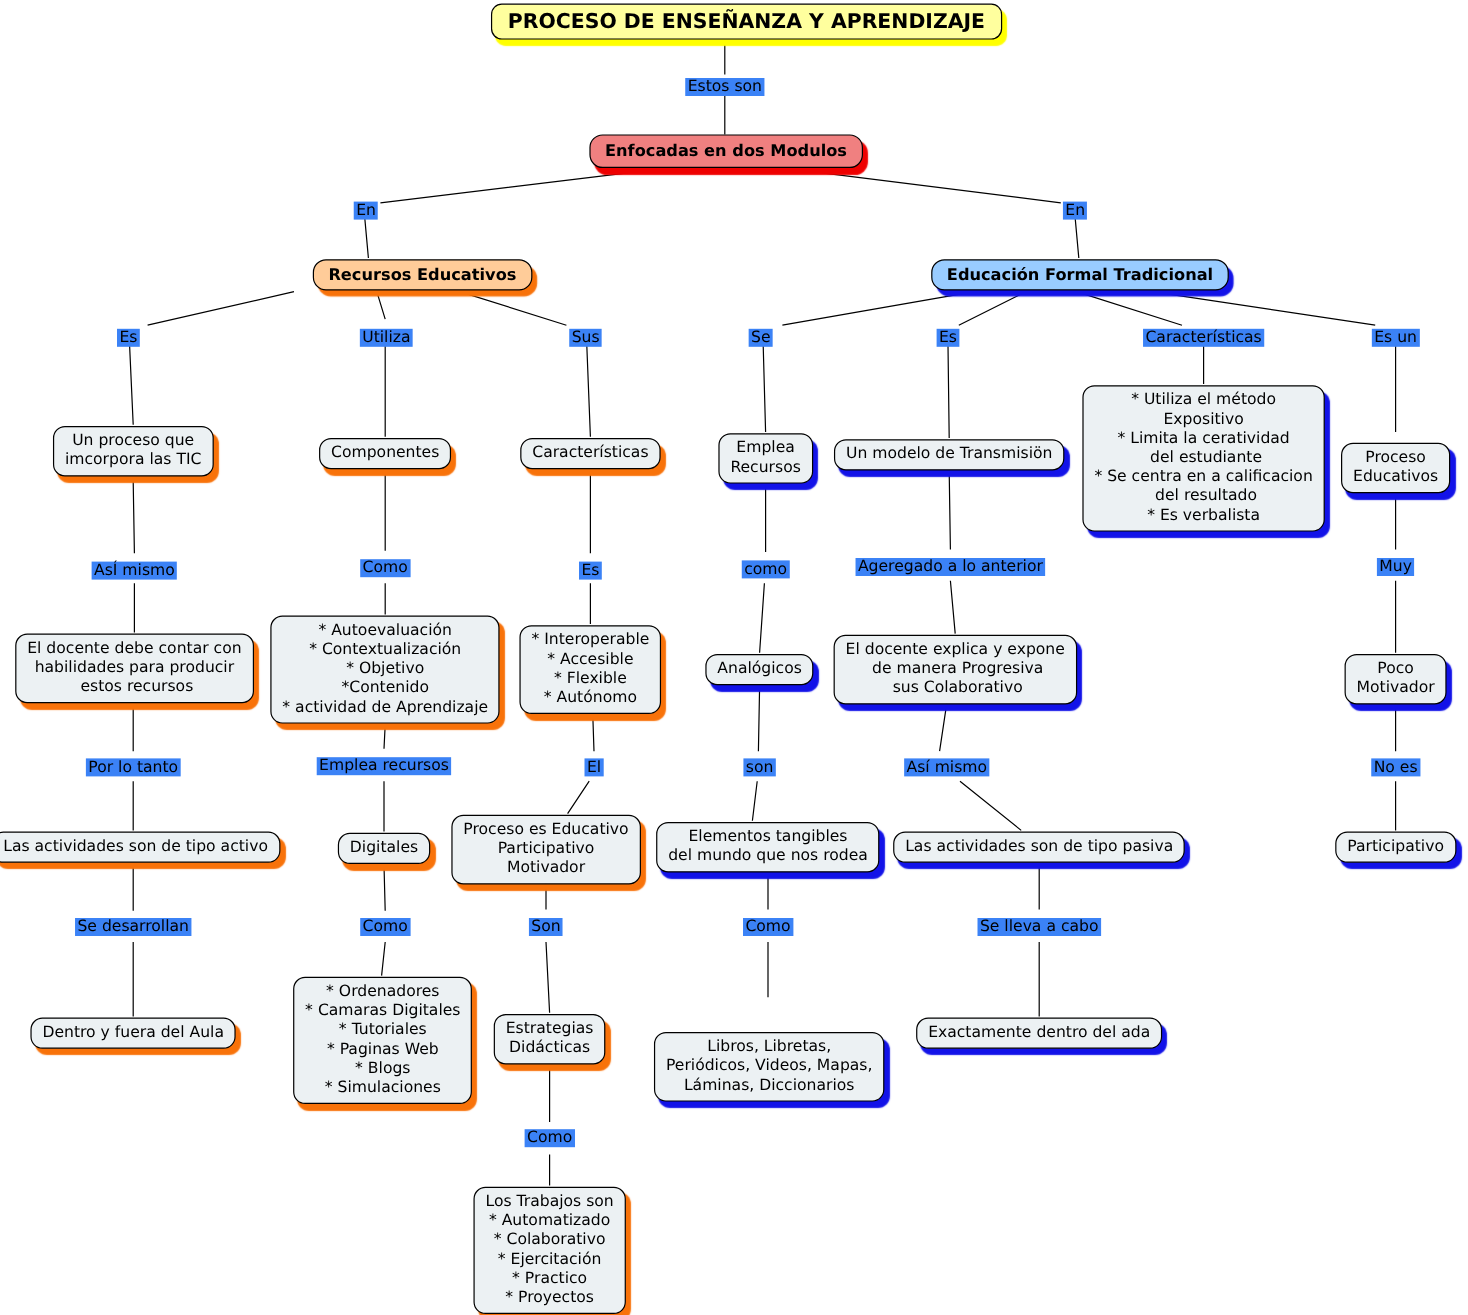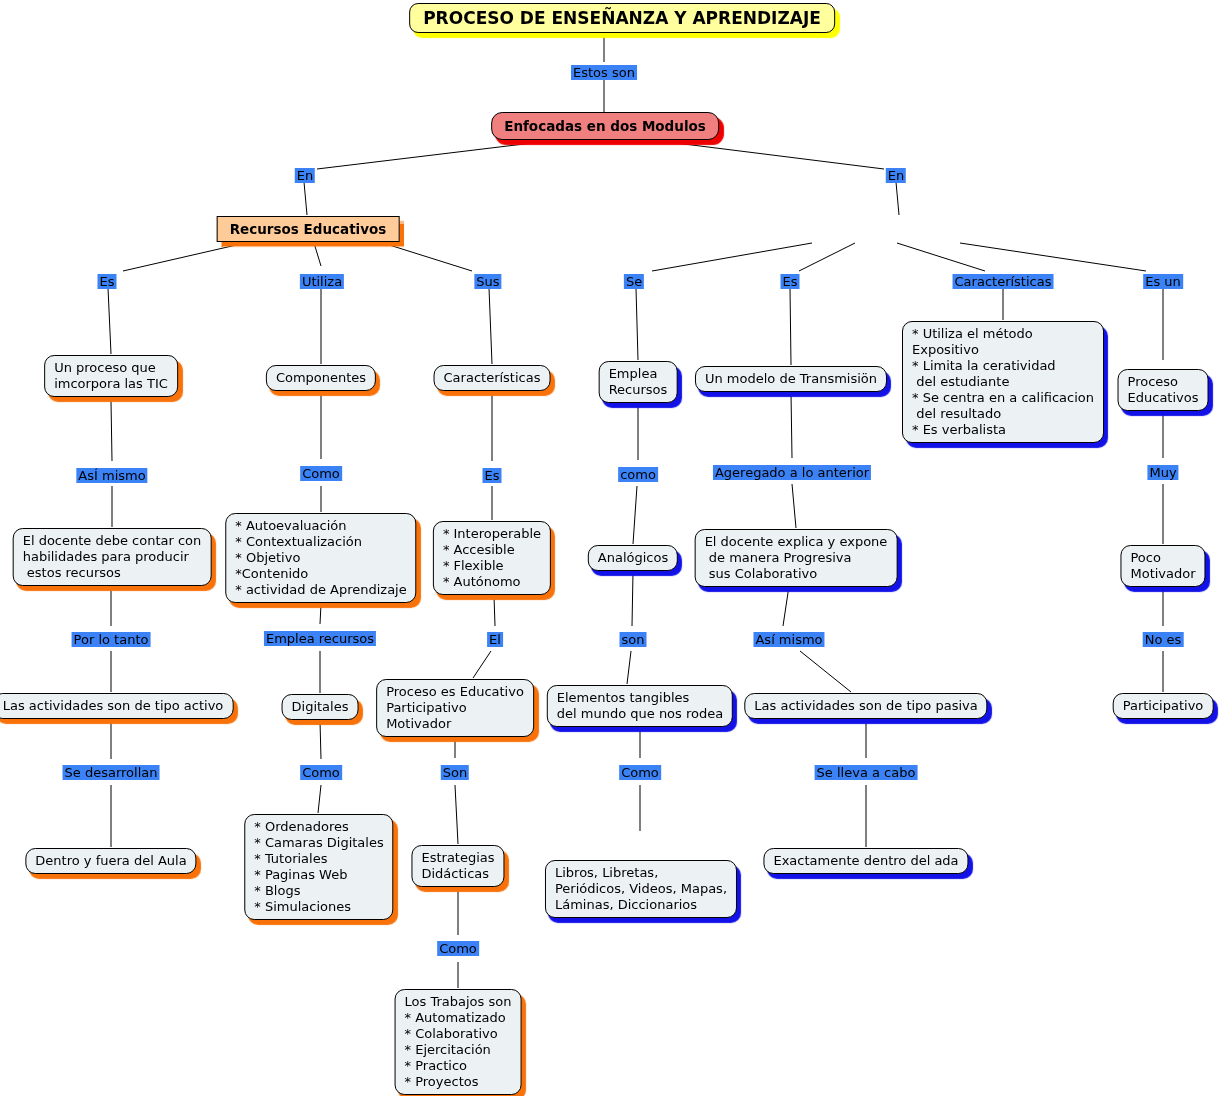--- a/index.html
+++ b/index.html
@@ -13,31 +13,31 @@
   #canvas{
     position:relative;width:1223px;height:1096px;background:#ffffff;
     font-family:"DejaVu Sans","Liberation Sans",sans-serif;color:#000;
     overflow:hidden;
   }
   svg.wires{position:absolute;left:0;top:0;z-index:0;}
   .node{
     position:absolute;z-index:2;transform:translateX(-50%);
     background:var(--leaf_fill);border:1px solid #000;border-radius:10px;
     padding:4px 9px;font-size:13px;line-height:16px;white-space:pre-wrap;
-    text-align:left;box-sizing:border-box;
+    text-align:center;box-sizing:border-box;
   }
   .leaf-o{box-shadow:4px 5px 1px var(--orange_shadow);}
   .leaf-b{box-shadow:4px 5px 1px var(--blue_shadow);}
   .hdr{font-weight:bold;text-align:center;white-space:nowrap;}
   .v-yellow{background:var(--yellow_fill);box-shadow:4px 5px 1px var(--yellow_shadow);
     font-size:17px;line-height:22px;padding:3px 13px;border-radius:9px;margin-left:17px;}
   .v-red{background:var(--red_fill);box-shadow:4px 5px 1px var(--red_shadow);
     font-size:13.5px;line-height:18px;padding:4px 12px;border-radius:11px;}
   .v-orange{background:var(--orange_fill);box-shadow:4px 5px 1px var(--orange_shadow);
-    font-size:13.5px;line-height:16px;padding:4px 12px;border-radius:0;}
+    font-size:13.5px;line-height:16px;padding:4px 12px;border-radius:11px;margin-left:44px;}
   .v-blue{background:var(--blue_fill);box-shadow:4px 5px 1px var(--blue_shadow);
     font-size:13.5px;line-height:16px;padding:4px 12px;border-radius:11px;}
   .edge-label{
     position:absolute;z-index:1;transform:translateX(-50%);
     font-size:13px;line-height:15px;white-space:nowrap;background:#3b82f6;padding:0 2px;
   }
 </style>
 </head>
 <body>
 
@@ -53,20 +53,21 @@
          M812 243L652 271 M636 288L638 360 M855 243L799 271 M790 288L791 365 M897 243L985 271 M1003 288L1003 320
          M960 243L1146 271 M1163 288L1163 360
          M638 404L638 460 M637 486L633 544 M633 572L632 626 M631 651L627 684 M640 729L640 758 M640 785L640 831
          M791 393L792 458 M792 484L796 528 M789 586L783 626 M800 651L851 692 M866 720L866 758 M866 785L866 847
          M1163 404L1163 458 M1163 484L1163 544 M1163 572L1163 626 M1163 651L1163 692" stroke="#000000" stroke-width="1" fill="none"></path>
   </svg>
 
   <div class="node hdr v-yellow" style="left:605px;top:3px">PROCESO DE ENSEÑANZA Y APRENDIZAJE</div>
   <div class="node hdr v-red" style="left:605px;top:112px">Enfocadas en dos Modulos</div>
   <div class="node hdr v-orange" style="left:308px;top:216px">Recursos Educativos</div>
+  <div class="node hdr v-blue" style="left:900px;top:216px">Educación Formal Tradicional</div>
 
   <div class="node leaf-o" style="left:111px;top:355px">Un proceso que
 imcorpora las TIC</div>
   <div class="node leaf-o" style="left:112px;top:528px">El docente debe contar con
 habilidades para producir
  estos recursos</div>
   <div class="node leaf-o" style="left:113px;top:693px">Las actividades son de tipo activo</div>
   <div class="node leaf-o" style="left:111px;top:848px">Dentro y fuera del Aula</div>
   <div class="node leaf-o" style="left:321px;top:365px">Componentes</div>
   <div class="node leaf-o" style="left:321px;top:513px">* Autoevaluación

